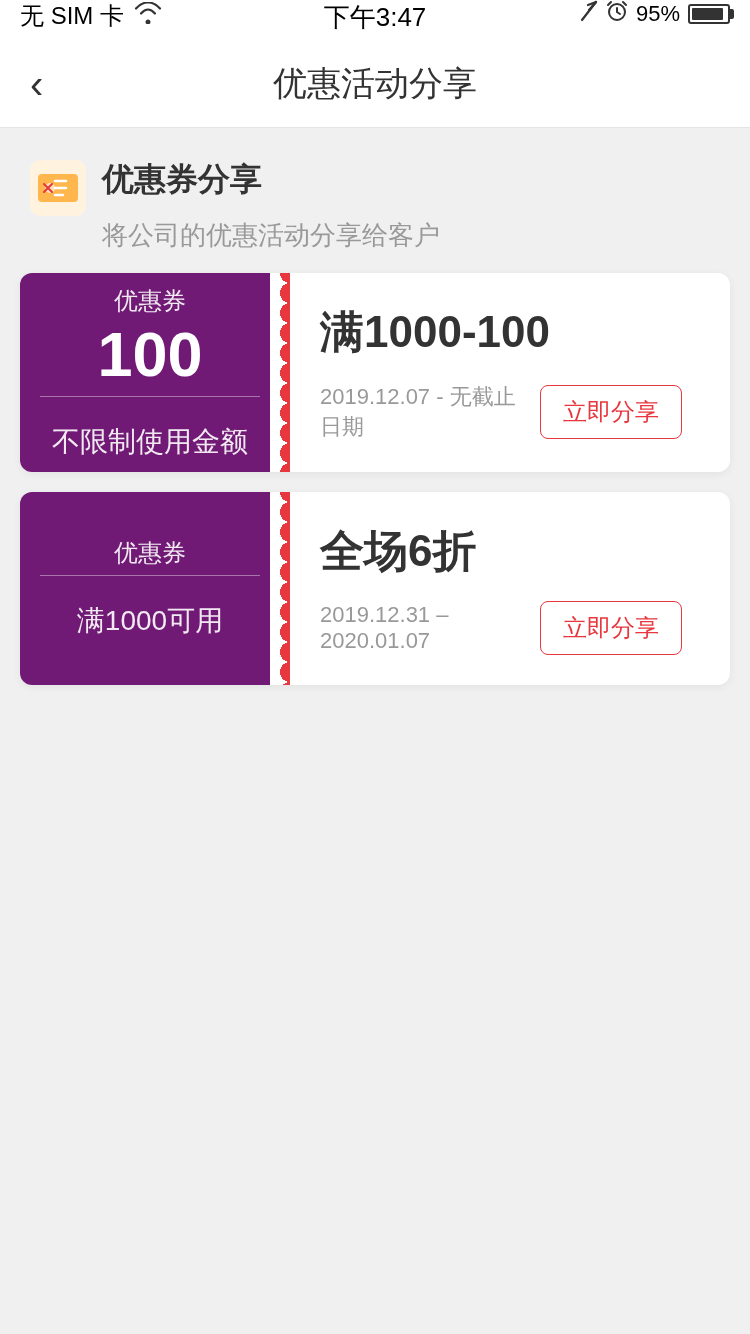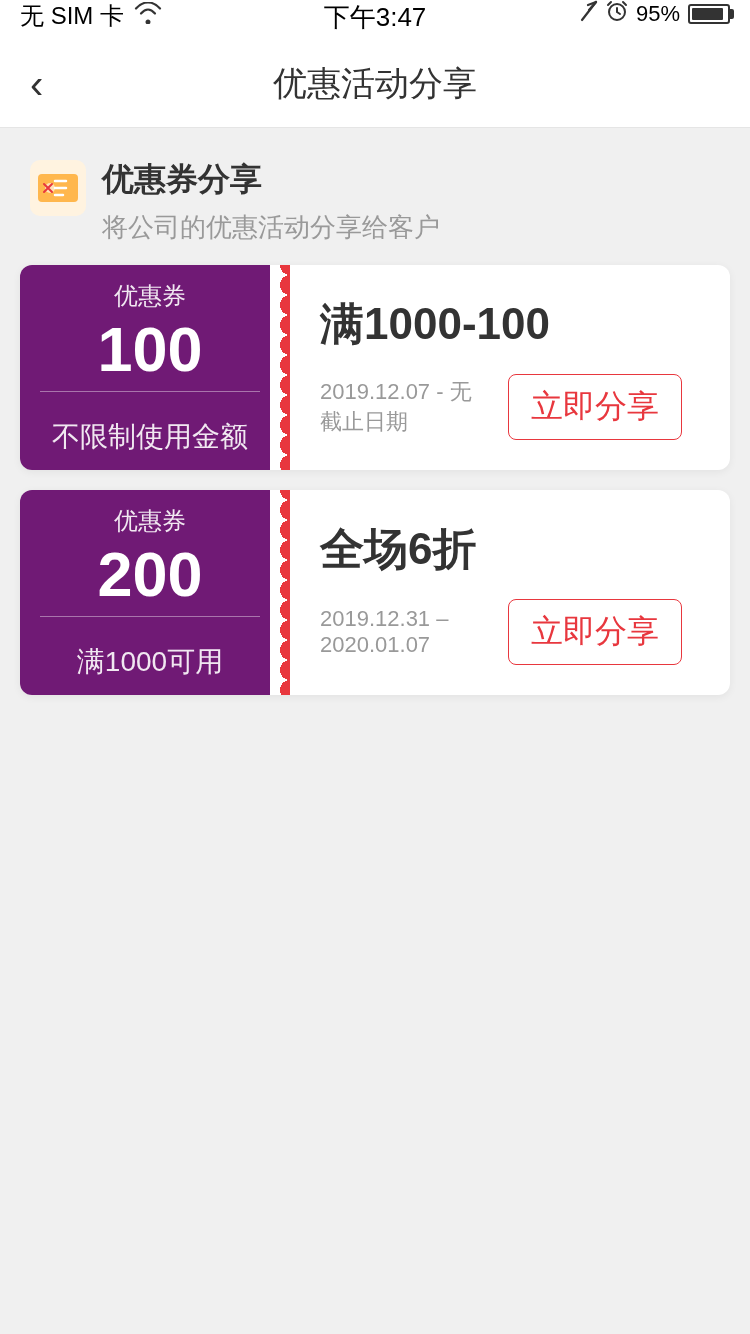--- a/index.html
+++ b/index.html
@@ -105,21 +105,21 @@
     }
     .section-icon {
       width: 56px;
       height: 56px;
       flex-shrink: 0;
       margin-top: 2px;
     }
     .section-text-group {
       display: flex;
       flex-direction: column;
-      gap: 8px;
+      gap: 16px;
     }
     .section-title {
       font-size: 32px;
       font-weight: 600;
       color: #333;
     }
     .section-subtitle {
       font-size: 26px;
       color: #999;
     }
@@ -230,21 +230,21 @@
       font-size: 22px;
       color: #999;
       flex: 1;
     }
     .share-btn {
       border: 1.5px solid #e8373e;
       border-radius: 8px;
       padding: 10px 22px;
       background: #fff;
       color: #e8373e;
-      font-size: 32px;
+      font-size: 24px;
       cursor: pointer;
       white-space: nowrap;
       flex-shrink: 0;
     }
 
     
     .bottom-fill {
       flex: 1;
       background: #f0f0f0;
       min-height: 550px;
@@ -323,21 +323,20 @@
       <div class="coupon-bottom-row">
         <span class="coupon-date">2019.12.07 - 无截止日期</span>
         <button class="share-btn">立即分享</button>
       </div>
     </div>
   </div>
 
   <div class="coupon-card">
     <div class="coupon-left">
       <span class="coupon-label">优惠券</span>
-      <span class="coupon-amount">200</span>
       <div class="coupon-divider"></div>
       <span class="coupon-condition">满1000可用</span>
     </div>
     <div class="coupon-right">
       <span class="coupon-name">全场6折</span>
       <div class="coupon-bottom-row">
         <span class="coupon-date">2019.12.31 – 2020.01.07</span>
         <button class="share-btn">立即分享</button>
       </div>
     </div>

